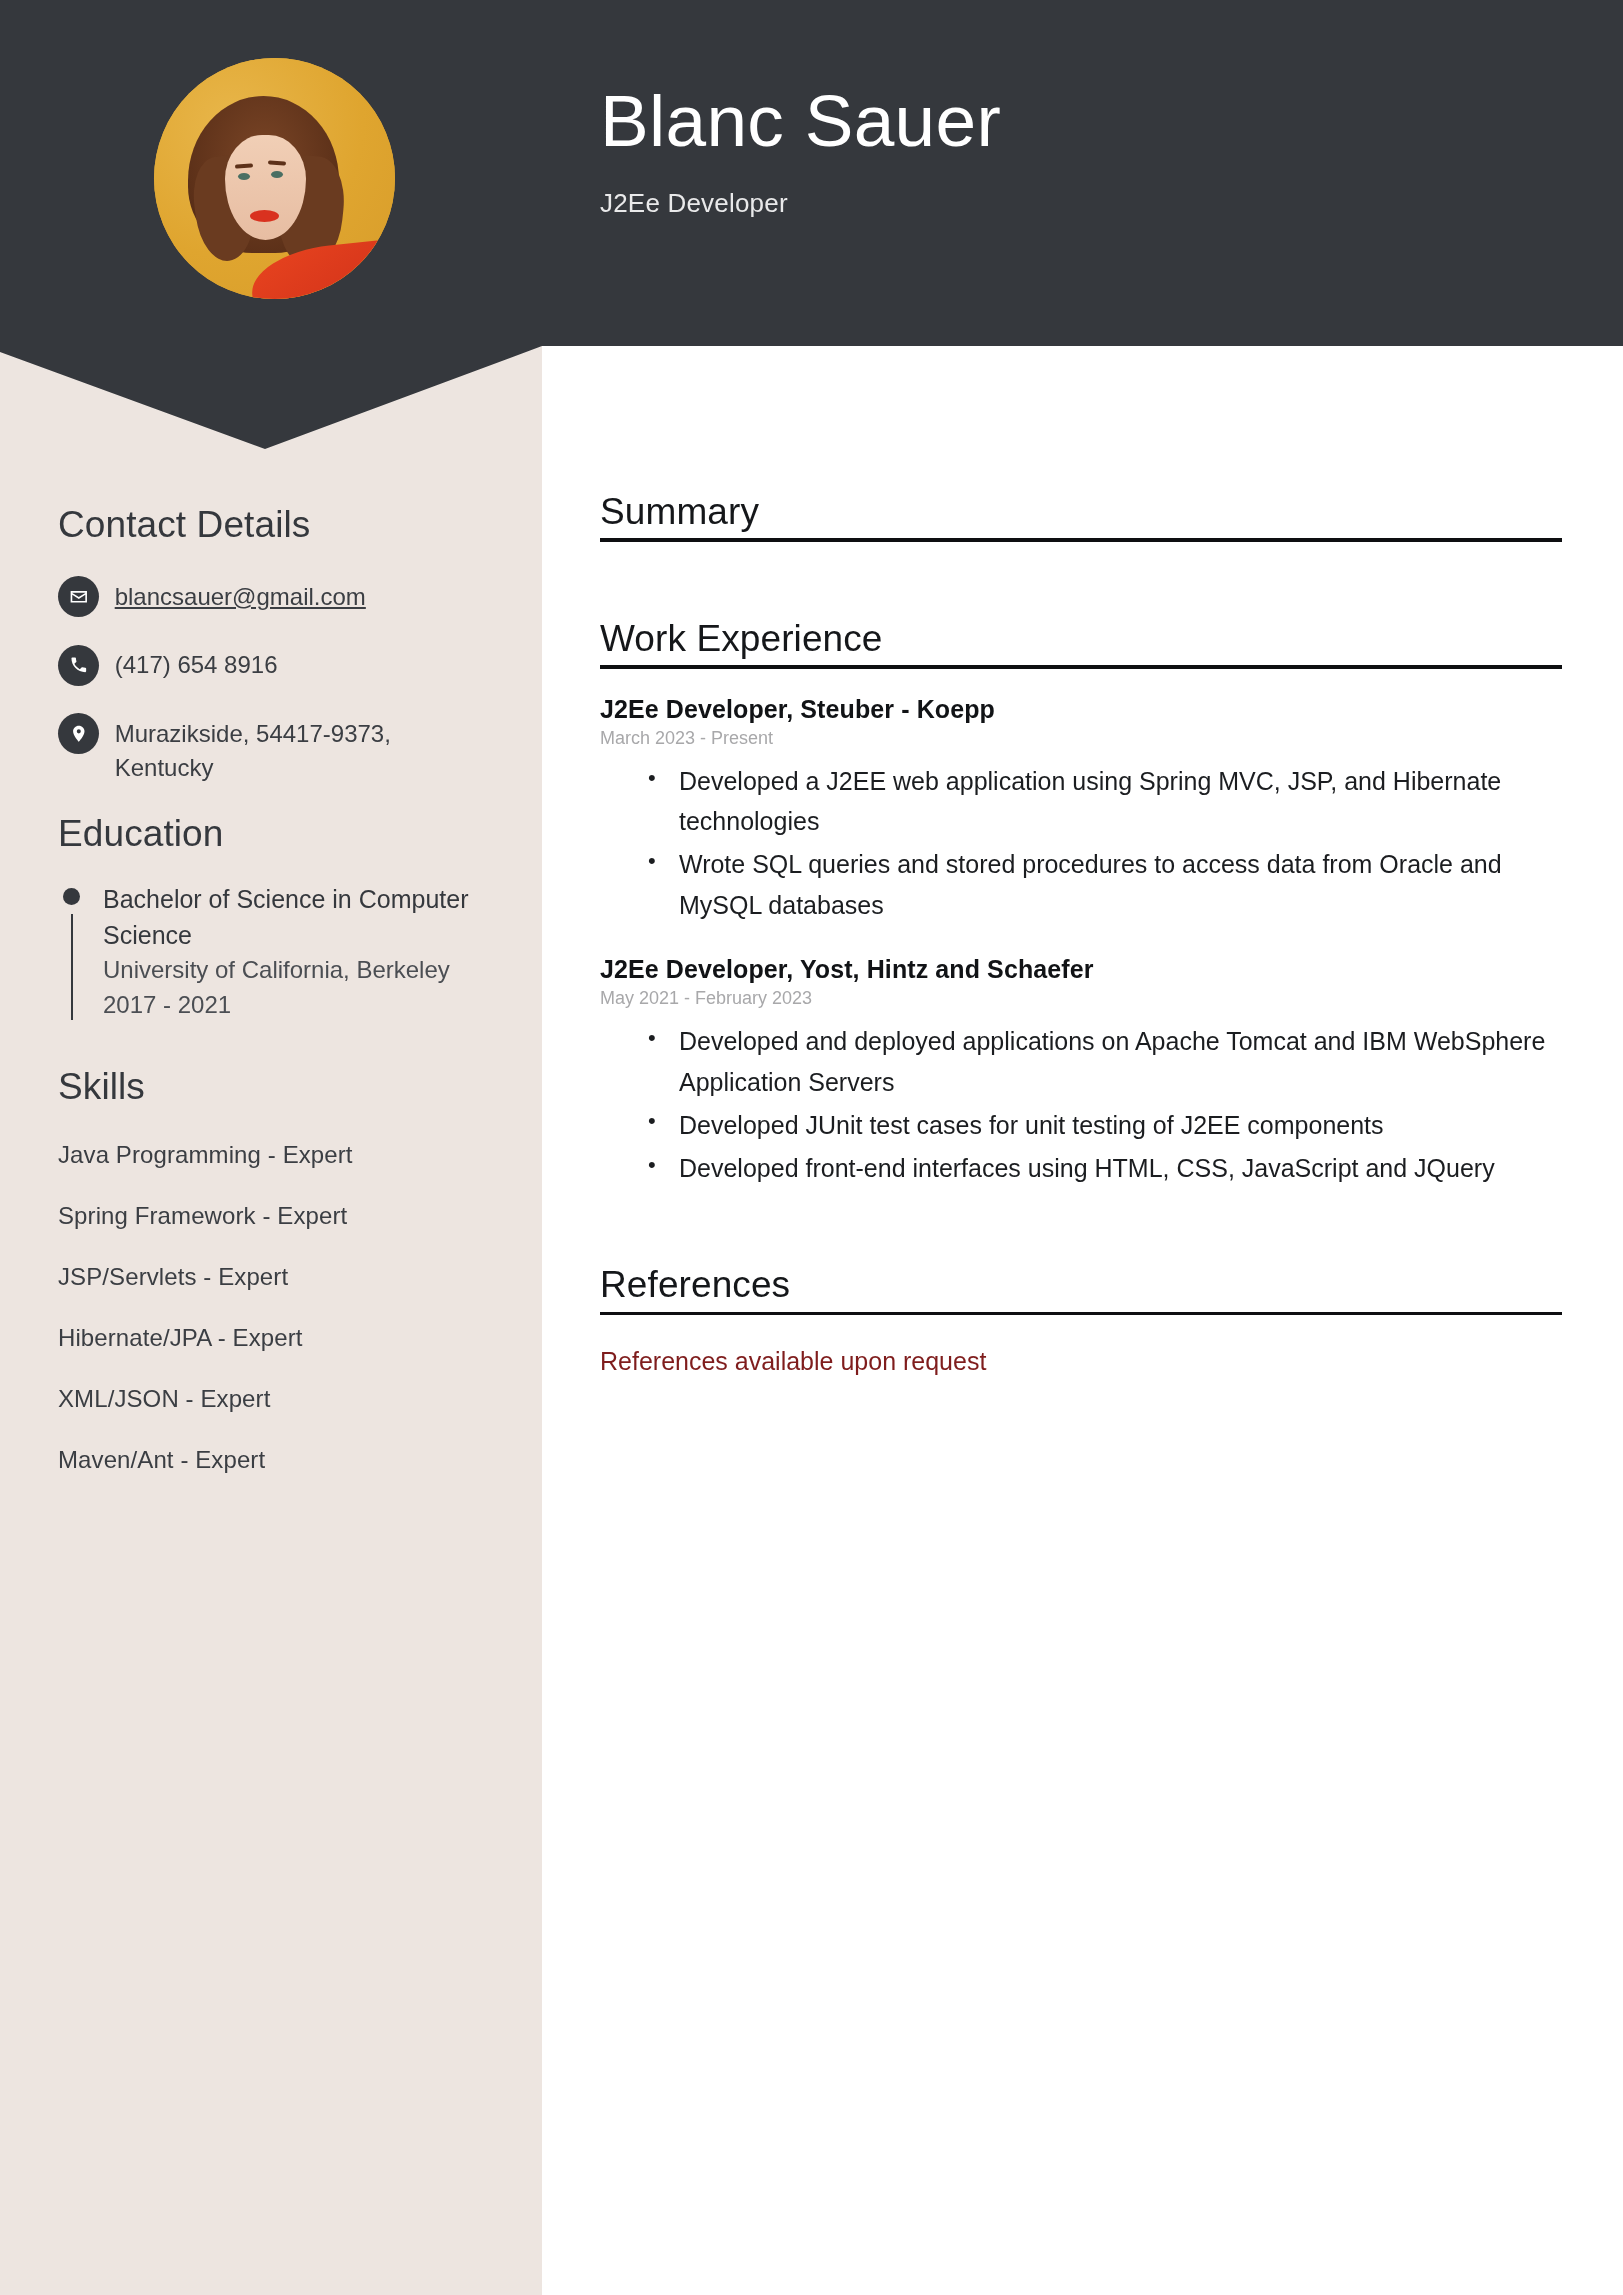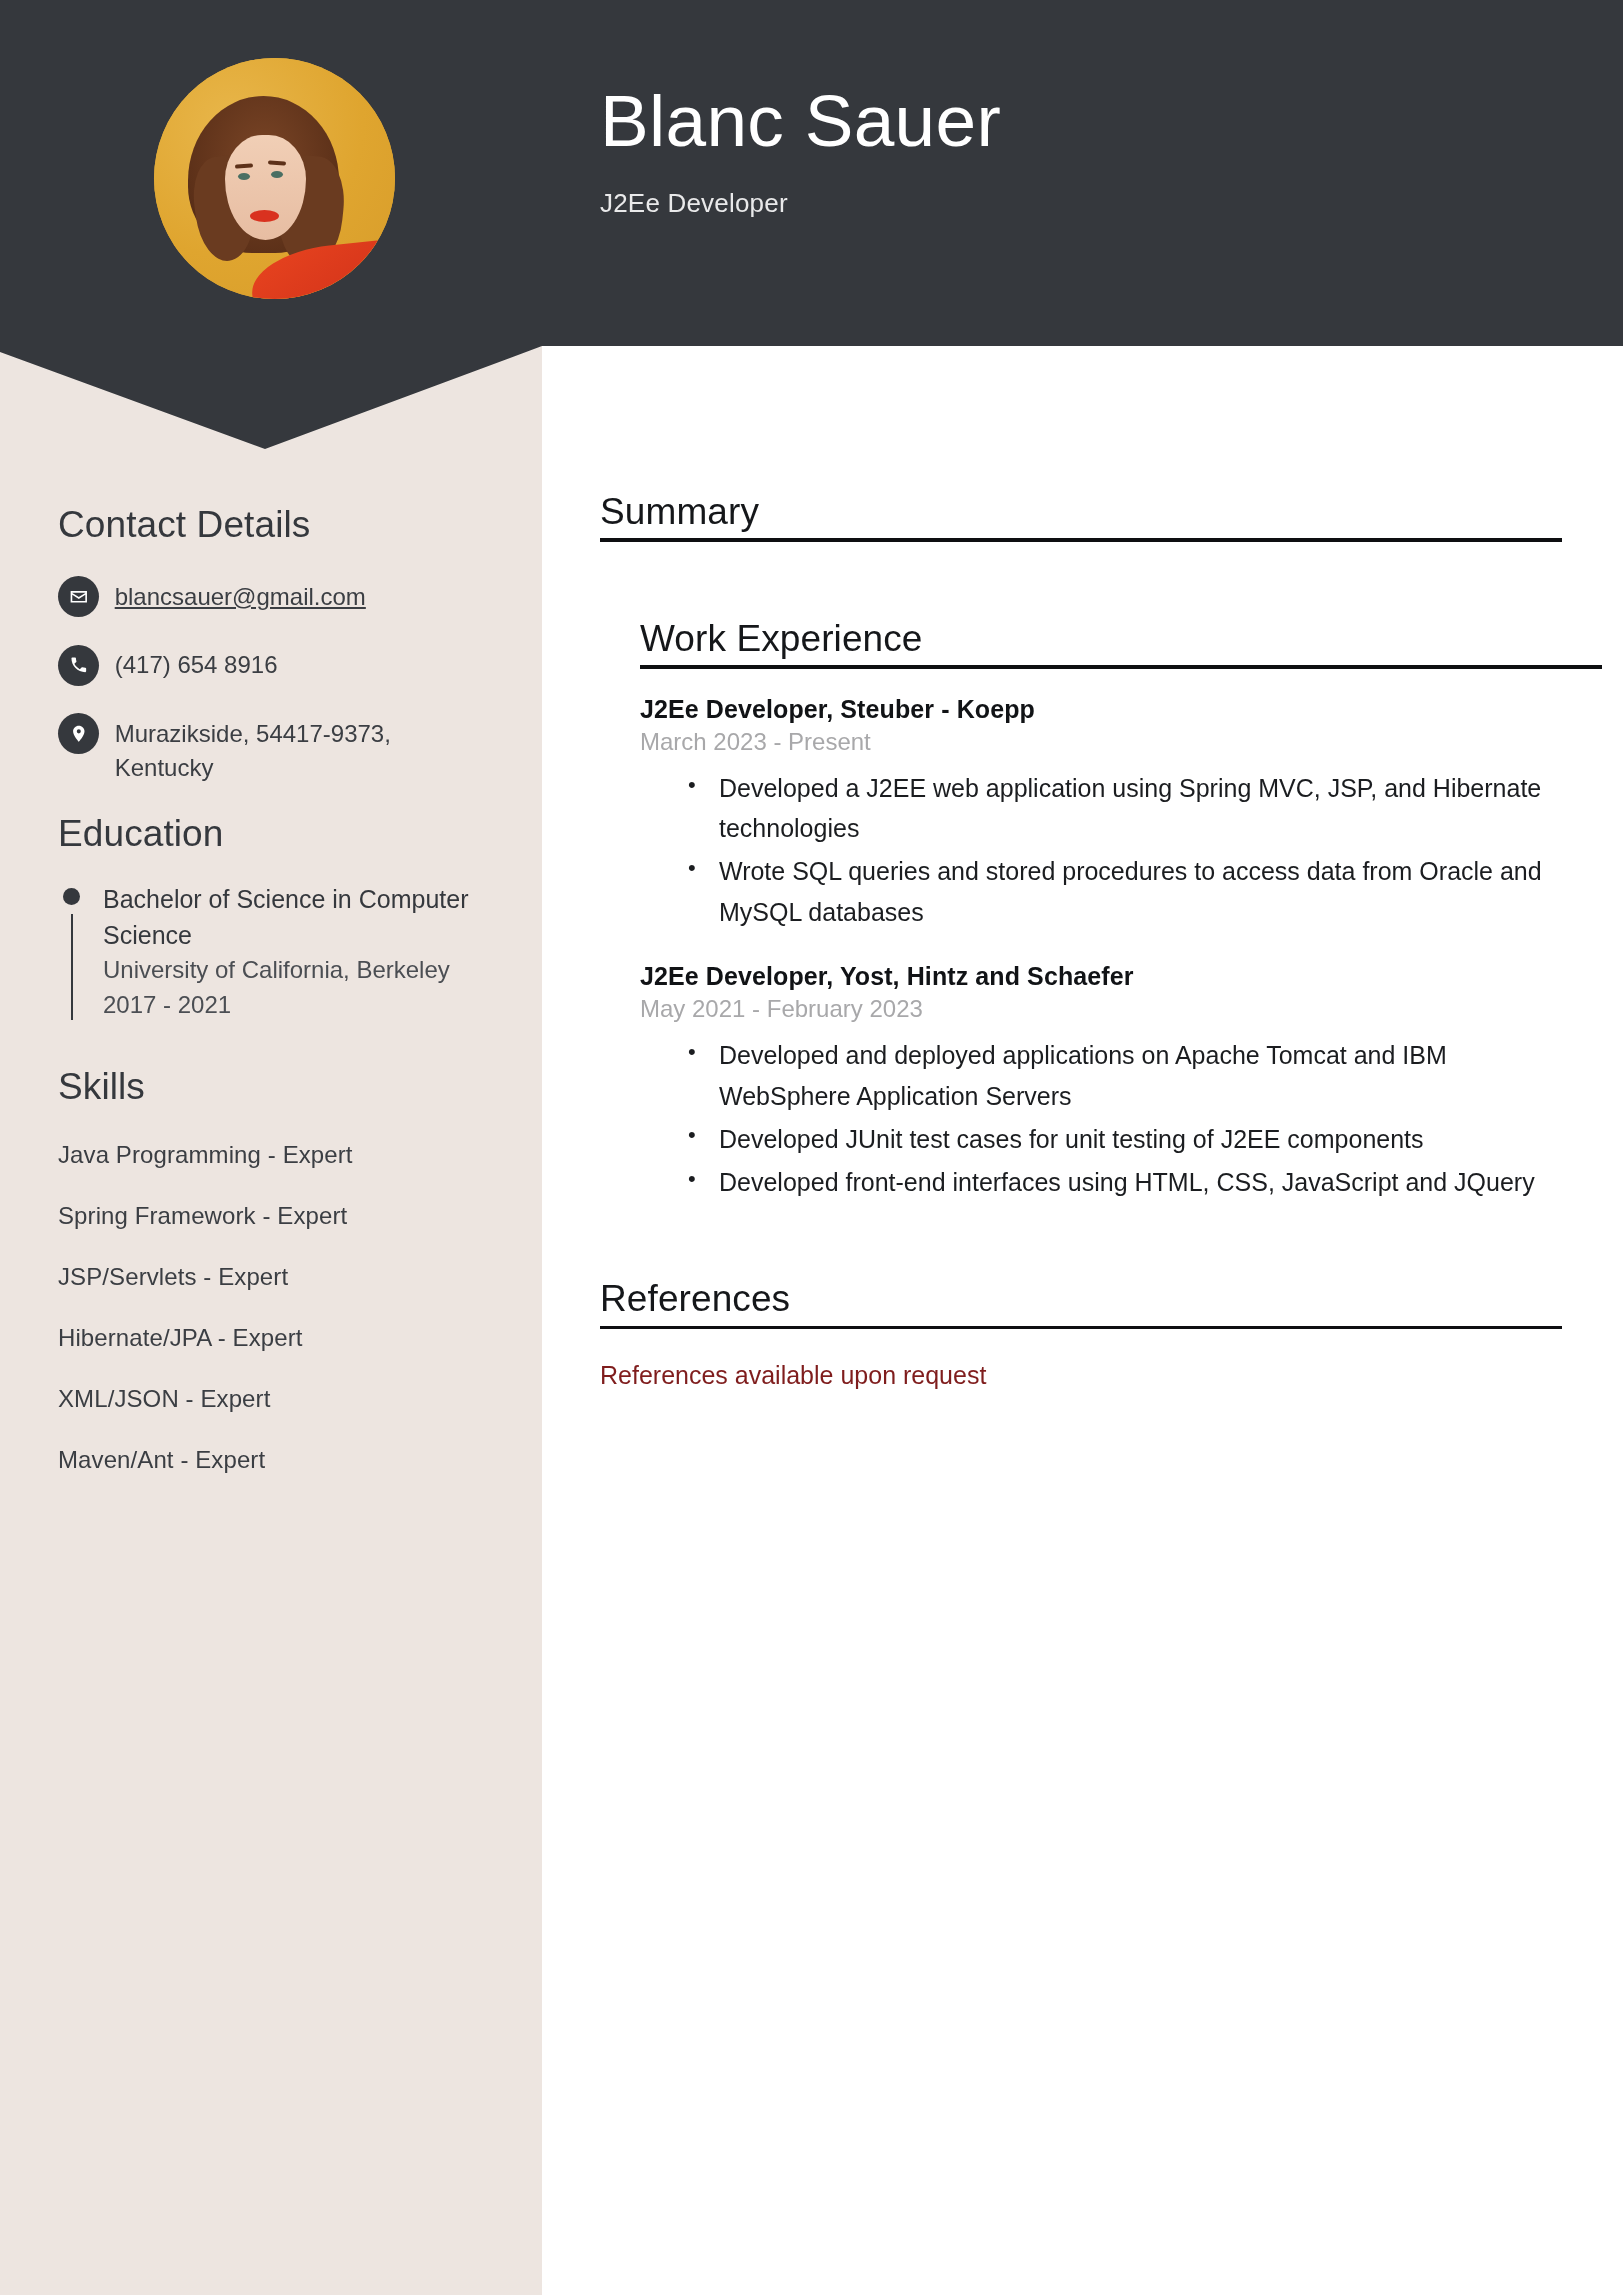--- a/index.html
+++ b/index.html
@@ -210,21 +210,21 @@
 
   .job { margin-top:10.5px; }
   .job-head {
     font-size:25px;
     font-weight:bold;
     color:#111316;
     letter-spacing:0.1px;
   }
   .job-dates {
     margin-top:3.9px;
-    font-size:24px;
+    font-size:18px;
     color:#a8a8aa;
   }
   .job-bullets {
     margin-top:11.8px;
     padding-left:79px;
     list-style:none;
   }
   .job-bullets li {
     position:relative;
     font-size:25px;
@@ -335,21 +335,21 @@
 
   </div>
 
   <div class="main">
 
     <div class="main-section" style="margin-top:491px;">
       <div class="main-h">Summary</div>
       <div class="main-rule"></div>
     </div>
 
-    <div class="main-section" style="margin-top:76px;margin-left:40px;">
+    <div class="main-section" style="margin-top:76px;">
       <div class="main-h">Work Experience</div>
       <div class="main-rule"></div>
 
       <div class="job">
         <div class="job-head">J2Ee Developer, Steuber - Koepp</div>
         <div class="job-dates">March 2023 - Present</div>
         <ul class="job-bullets">
           <li>Developed a J2EE web application using Spring MVC, JSP, and Hibernate technologies</li>
           <li>Wrote SQL queries and stored procedures to access data from Oracle and MySQL databases</li>
         </ul>

